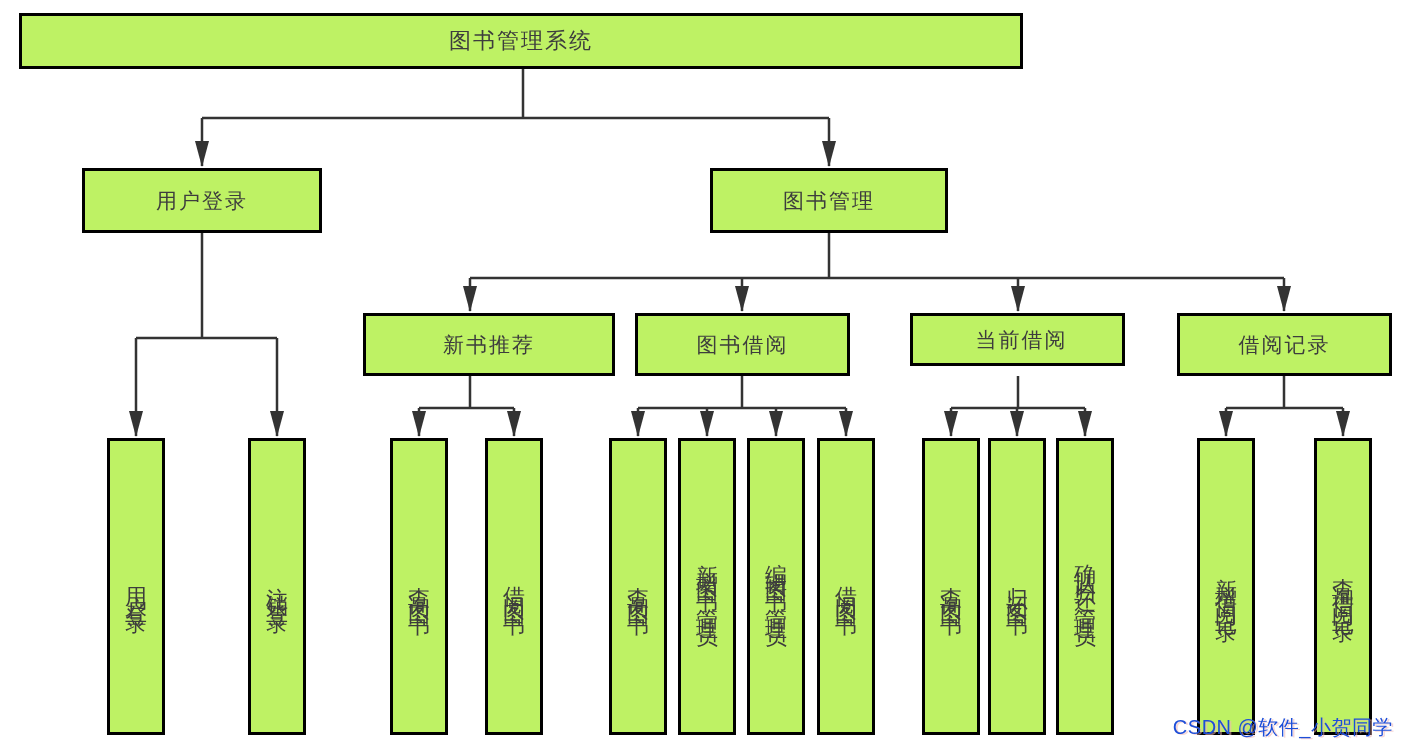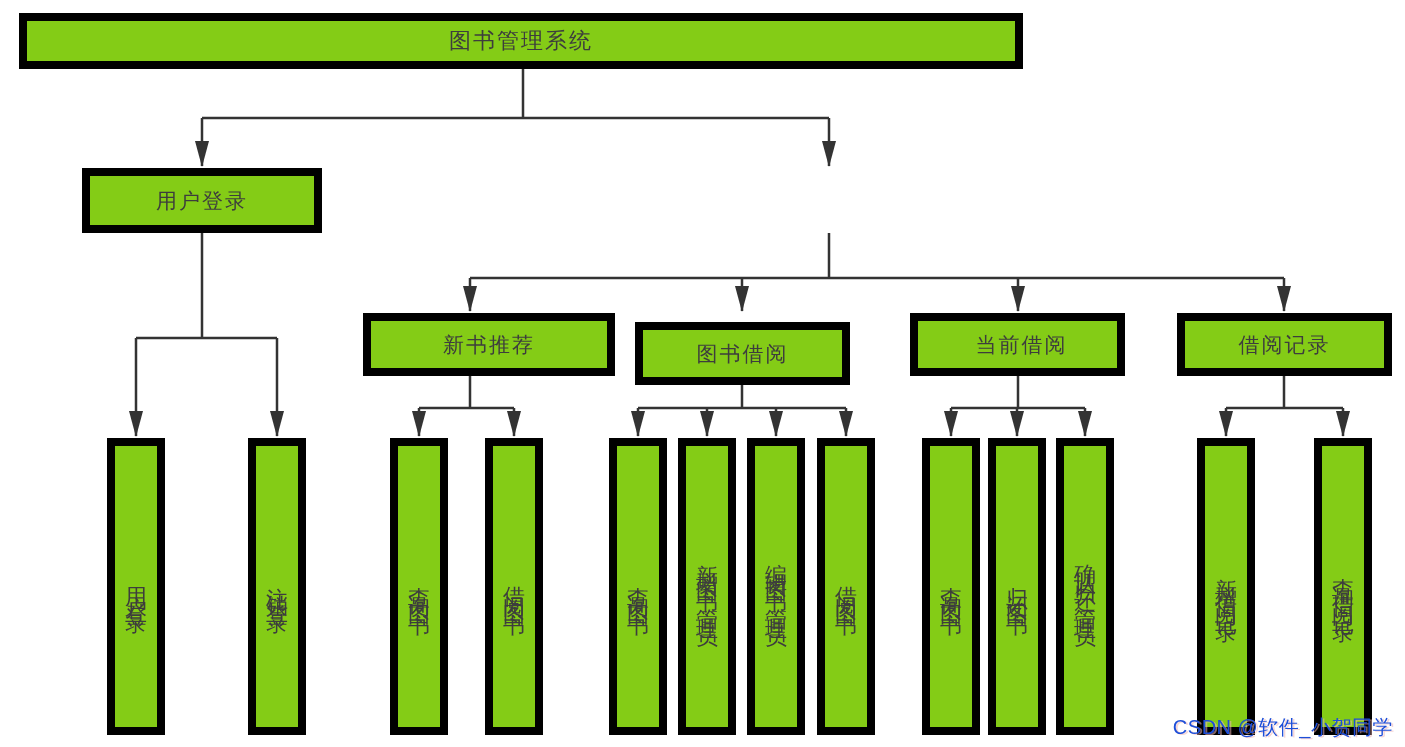--- a/index.html
+++ b/index.html
@@ -13,22 +13,22 @@
     overflow: hidden;
   }
   .connectors {
     position: absolute;
     left: 0; top: 0;
     width: 1405px; height: 747px;
     pointer-events: none;
   }
   .node {
     position: absolute;
-    background: #84cc16;
-    border: 8px solid #000000;
+    background: #bef264;
+    border: 3px solid #000000;
     display: flex;
     align-items: center;
     justify-content: center;
     color: #3d3d3d;
   }
   .node--root .lbl,
   .node--h .lbl {
     font-size: 21px;
     letter-spacing: 2px;
     white-space: nowrap;
@@ -98,28 +98,31 @@
     </g>
   </svg>
 
   <div class="node node--root" style="left:19px; top:13px; width:1004px; height:56px;">
     <span class="lbl">图书管理系统</span>
   </div>
 
   <div class="node node--h" style="left:82px; top:168px; width:240px; height:65px;">
     <span class="lbl">用户登录</span>
   </div>
+  <div class="node node--h" style="left:710px; top:168px; width:238px; height:65px;">
+    <span class="lbl">图书管理</span>
+  </div>
 
   <div class="node node--h" style="left:363px; top:313px; width:252px; height:63px;">
     <span class="lbl">新书推荐</span>
   </div>
-  <div class="node node--h" style="left:635px; top:322px; width:215px; height:63px;">
+  <div class="node node--h" style="left:635px; top:313px; width:215px; height:63px;">
     <span class="lbl">图书借阅</span>
   </div>
-  <div class="node node--h" style="left:910px; top:313px; width:215px; height:63px;padding-left:8px;">
+  <div class="node node--h" style="left:910px; top:313px; width:215px; height:53px;padding-left:8px;">
     <span class="lbl">当前借阅</span>
   </div>
   <div class="node node--h" style="left:1177px; top:313px; width:215px; height:63px;">
     <span class="lbl">借阅记录</span>
   </div>
 
   <div class="node leaf" style="left:107px; top:438px; width:58px; height:297px;">
     <span class="vtext">用户登录</span>
   </div>
   <div class="node leaf" style="left:248px; top:438px; width:58px; height:297px;">

